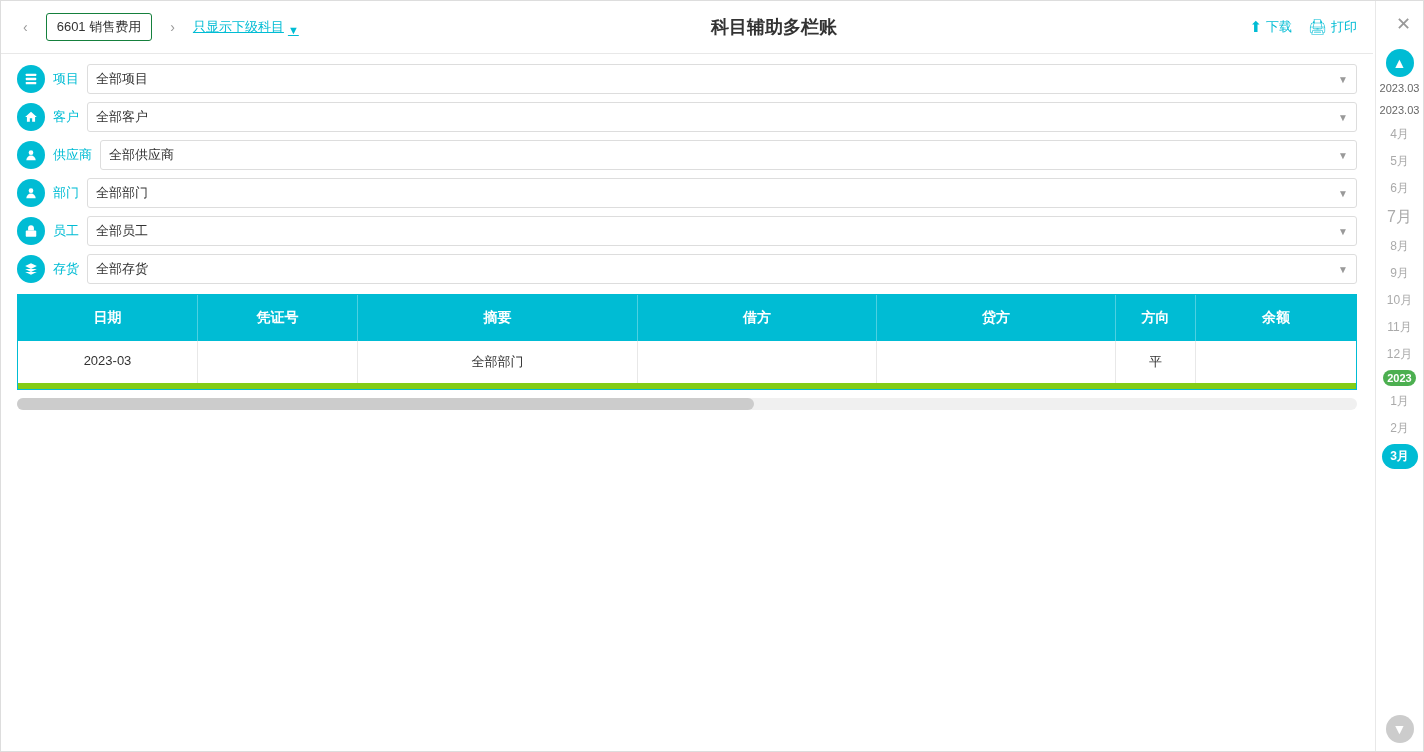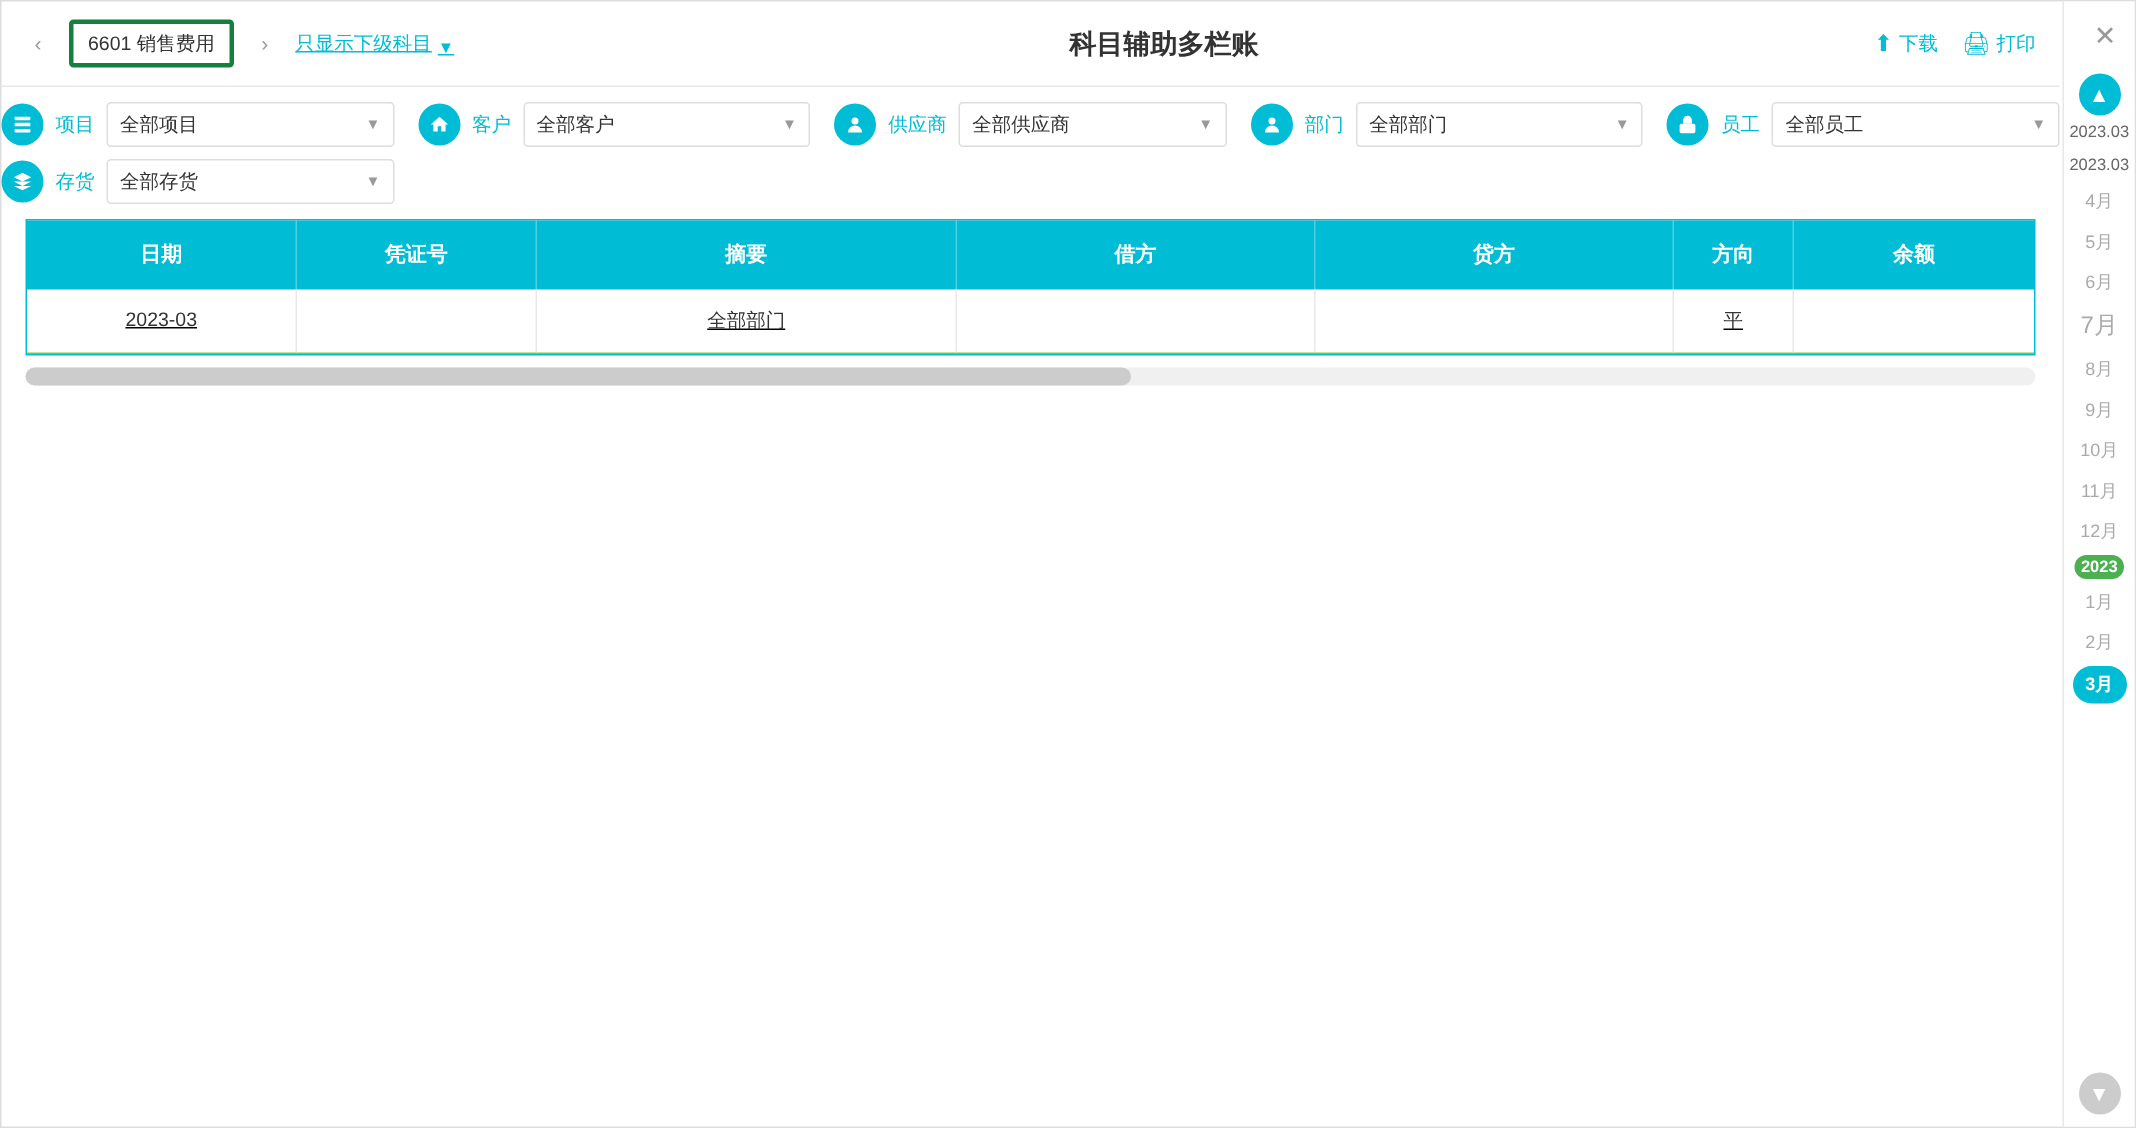--- a/index.html
+++ b/index.html
@@ -3,43 +3,43 @@
   <meta charset="utf-8">
   <style>
     * { box-sizing: border-box; margin: 0; padding: 0; }
     body { font-family: 'Microsoft YaHei', Arial, sans-serif; font-size: 13px; background: #fff; overflow: hidden; }
     
     .window { width: 1424px; height: 752px; background: #fff; position: relative; border: 1px solid #ddd; }
     
     
     .header { display: flex; align-items: center; padding: 12px 16px; border-bottom: 1px solid #e8e8e8; gap: 12px; }
     .nav-btn { background: none; border: none; cursor: pointer; color: #999; font-size: 14px; padding: 2px 6px; }
-    .account-tag { border: 3px solid #15803d; padding: 4px 10px; border-radius: 3px; color: #333; font-size: 13px; }
+    .account-tag { border: 1px solid #15803d; padding: 4px 10px; border-radius: 3px; color: #333; font-size: 13px; }
     .show-sub { color: #00bcd4; text-decoration: underline; cursor: pointer; display: flex; align-items: flex-end; gap: 4px; }
     .title { flex: 1; text-align: center; font-size: 18px; font-weight: bold; color: #333; }
     .header-actions { display: flex; align-items: center; gap: 16px; }
     .action-btn { display: flex; align-items: center; gap: 4px; color: #00bcd4; cursor: pointer; background: none; border: none; font-size: 13px; }
     
     
-    .filters { padding: 10px 0; display: grid; grid-template-columns: repeat(5, 1fr); gap: 8px 16px; }
+    .filters { padding: 10px 16px; display: grid; grid-template-columns: repeat(1, 1fr); gap: 8px 16px; }
     .filter-row { display: flex; align-items: center; gap: 8px; }
     .filter-icon { width: 28px; height: 28px; border-radius: 50%; display: flex; align-items: center; justify-content: center; color: white; font-size: 13px; flex-shrink: 0; }
     .filter-icon.teal { background: #00bcd4; }
     .filter-label { color: #00bcd4; font-size: 13px; white-space: nowrap; }
     .filter-select { flex: 1; border: 1px solid #ddd; border-radius: 3px; padding: 5px 8px; display: flex; align-items: center; justify-content: space-between; cursor: pointer; color: #333; font-size: 13px; background: #fff; }
     .filter-select .arrow { color: #999; font-size: 10px; }
     
     
     .table-container { margin: 0 16px; border: 1px solid #00bcd4; }
     .table-header { display: grid; grid-template-columns: 180px 160px 280px 1fr 1fr 80px 160px; background: #00bcd4; }
     .th { padding: 14px 12px; color: white; font-weight: bold; text-align: center; font-size: 14px; border-right: 1px solid rgba(255,255,255,0.3); }
     .th:last-child { border-right: none; }
     
     .table-body { }
-    .table-row { display: grid; grid-template-columns: 180px 160px 280px 1fr 1fr 80px 160px; border-bottom: 1px solid #84cc16; text-decoration: underline; }
+    .table-row { display: grid; grid-template-columns: 180px 160px 280px 1fr 1fr 80px 160px; border-bottom: 6px solid #84cc16; }
     .td { padding: 12px; text-align: center; color: #333; font-size: 13px; border-right: 1px solid #e8e8e8; }
     .td:last-child { border-right: none; }
 
     .main-content { margin-right: 50px; }
 
     .sidebar-right { position: absolute; right: 0; top: 0; height: 100%; width: 48px; display: flex; flex-direction: column; align-items: center; border-left: 1px solid #e8e8e8; background: #fff; overflow: hidden; }
     
     .close-x { position: absolute; top: 12px; right: 12px; cursor: pointer; color: #999; font-size: 18px; z-index: 10; }
   </style>
 </head>

